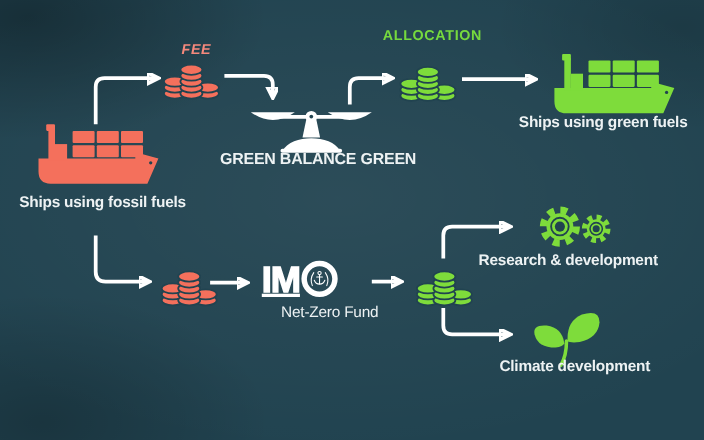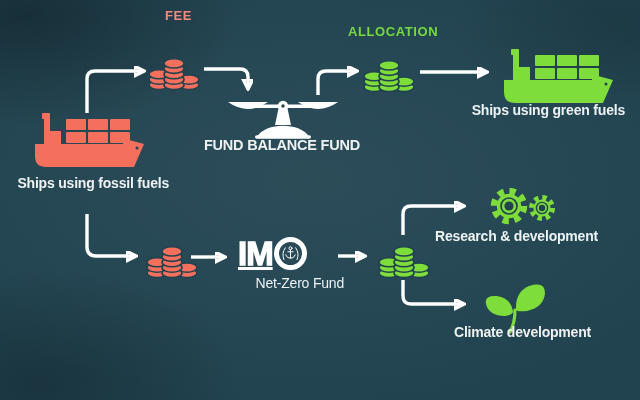--- a/index.html
+++ b/index.html
@@ -116,36 +116,36 @@
     <path marker-end="url(#ah)" d="M204,69 H240 Q248,69 248,77 V86"></path>
     <path marker-end="url(#ah)" d="M318,95 V79 Q318,71 326,71 H354"></path>
     <path marker-end="url(#ah)" d="M420,72 H484"></path>
     <path marker-end="url(#ah)" d="M87,214 V247 Q87,256 96,256 H133"></path>
     <path marker-end="url(#ah)" d="M191,257 H222"></path>
     <path marker-end="url(#ah)" d="M338,256 H362"></path>
     <path marker-end="url(#ah)" d="M403,235 V214 Q403,206 411,206 H461"></path>
     <path marker-end="url(#ah)" d="M403,280 V296 Q403,304 411,304 H461"></path>
   </svg>
 
-  <div class="tag fee" style="left:165px;top:8px;">FEE</div>
+  <div class="tag fee" style="left:165px;top:37px;font-style:italic;">FEE</div>
   <div class="tag alloc" style="left:348px;top:24px;">ALLOCATION</div>
 
   <svg class="abs red" style="left:34px;top:110px;" width="112" height="62">
       <use href="#sym-ship"></use>
     </svg>
   <div class="lbl" style="left:9px;top:176px;width:160px;">Ships using fossil fuels</div>
 
   <svg class="abs red" style="left:147px;top:49px;" width="54" height="42">
       <use href="#sym-coins"></use>
     </svg>
 
   <svg class="abs wht" style="left:223px;top:95px;" width="120" height="44">
       <use href="#sym-balance"></use>
     </svg>
-  <div class="lbl" style="left:200px;top:138px;width:160px;font-size:14.5px;">FUND BALANCE FUND</div>
+  <div class="lbl" style="left:200px;top:138px;width:160px;font-size:14.5px;">GREEN BALANCE GREEN</div>
 
   <svg class="abs grn" style="left:362px;top:51px;" width="54" height="42">
       <use href="#sym-coins"></use>
     </svg>
 
   <svg class="abs grn" style="left:503px;top:46px;" width="112" height="62">
       <use href="#sym-ship"></use>
     </svg>
   <div class="lbl" style="left:465px;top:103px;width:160px;">Ships using green fuels</div>
 

